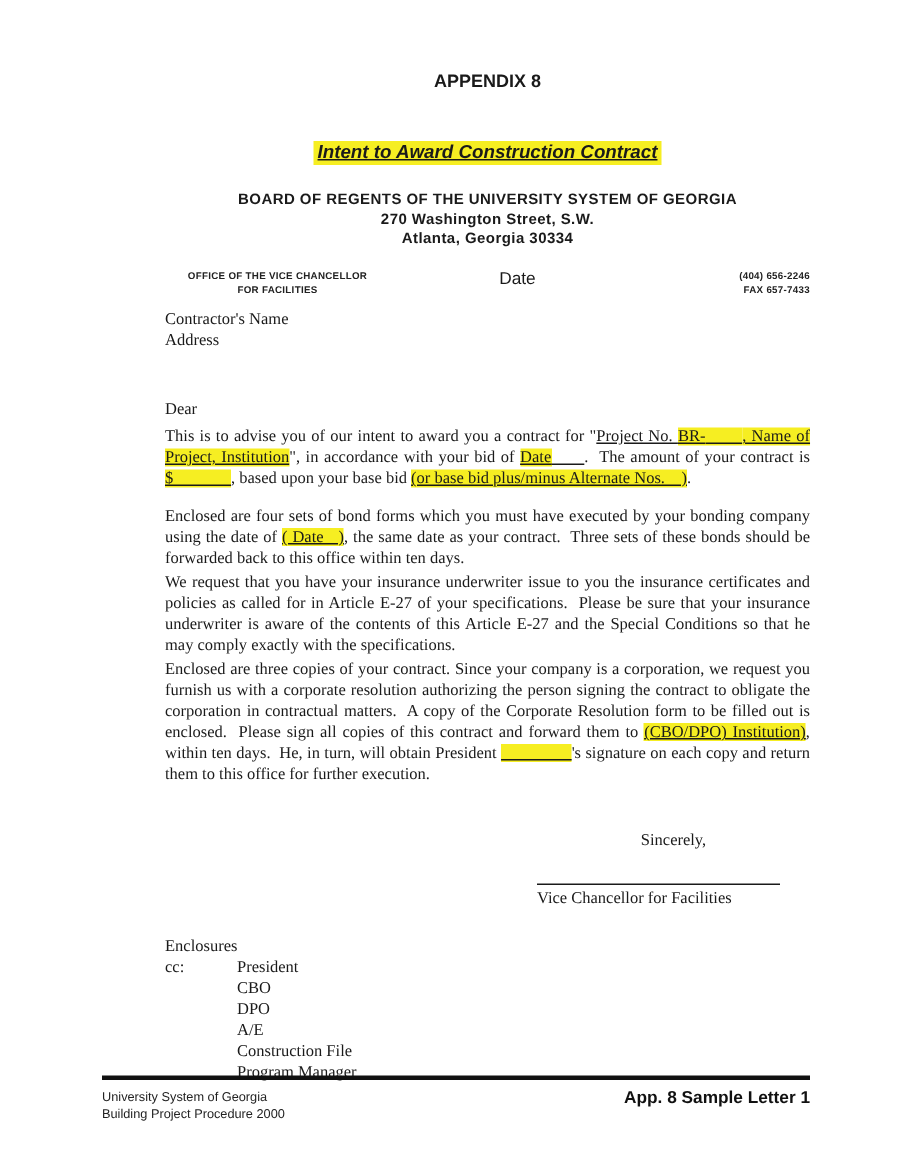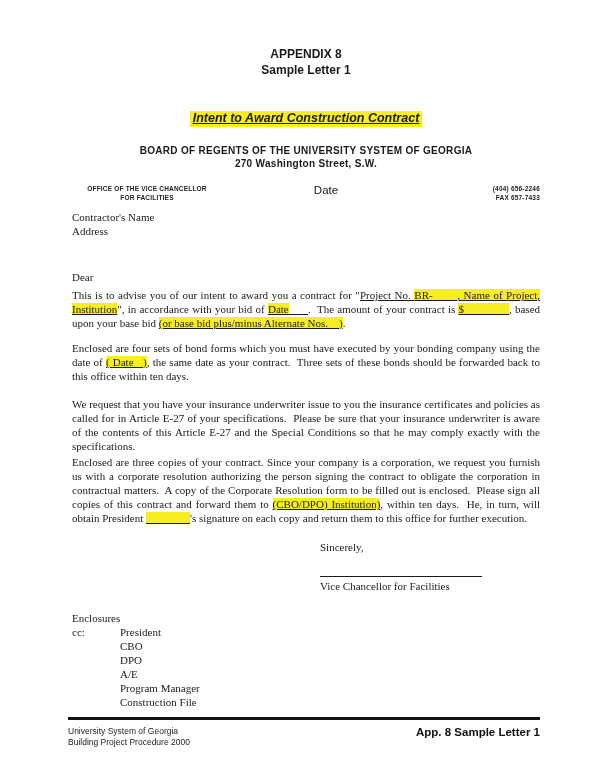--- a/index.html
+++ b/index.html
@@ -4,21 +4,21 @@
 <style>
   :root { --hl: #f6ee22; --ink: #1a1a1a; }
   * { margin: 0; padding: 0; box-sizing: border-box; }
   html, body { background: #ffffff; }
   .page {
     position: relative;
     width: 600px; height: 776px;
     background: #ffffff;
     font-family: "Liberation Serif", serif;
     color: var(--ink);
-    padding: 46px 60px 0 72px;
+    padding: 46px 60px 0 110px;
     overflow: hidden;
   }
 
   .h-appendix, .h-sample {
     text-align: center; font-weight: bold; font-size: 12px; line-height: 16px;
     font-family: "Liberation Sans", sans-serif;
   }
   .title-wrap { text-align: center; margin-top: 31px; line-height: 15px; }
   .doc-title {
     display: inline-block;
@@ -45,58 +45,58 @@
     font-weight: bold; font-size: 6.5px; line-height: 9px; letter-spacing: 0.2px;
     color: #222;
   }
 
   .recipient { margin-top: 8px; font-size: 11px; line-height: 14px; }
   .salutation { margin-top: 32px; font-size: 11px; line-height: 14px; }
 
   .para { font-size: 11px; line-height: 14px; text-align: justify; }
   .p1 { margin-top: 4px; }
   .p2 { margin-top: 11px; }
-  .p3 { margin-top: 14px; }
+  .p3 { margin-top: 2px; }
   .p4 { margin-top: 2px; }
 
   .sg-n  {}
   .sg-u  { text-decoration: underline; }
   .sg-h  { text-decoration: underline; background: var(--hl); }
   .sg-hi { text-decoration: underline; background: var(--hl); }
 
-  .closing { margin-top: 15px; margin-left: 248px; font-size: 11px; line-height: 14px; }
+  .closing { margin-top: 30px; margin-left: 248px; font-size: 11px; line-height: 14px; text-align: center; }
   .sig-line { margin-top: 22px; margin-left: 248px; width: 162px; border-bottom: 1px solid #1a1a1a; height: 1px; }
   .sig-title { margin-left: 248px; font-size: 11px; line-height: 15px; margin-top: 2px; }
 
   .enclosures { margin-top: 17px; font-size: 11px; line-height: 14px; }
   .cc-row { display: flex; font-size: 11px; line-height: 14px; }
   .cc-label { width: 48px; }
   .cc-list { flex: 1; }
 
   .footer { position: absolute; left: 68px; right: 60px; top: 717px; }
   .footer-rule { height: 3px; background: #111; }
   .footer-row { display: flex; justify-content: space-between; align-items: flex-start; margin-top: 6px; }
   .footer-left { font-family: "Liberation Sans", sans-serif; font-size: 8.5px; line-height: 11px; color: #222; }
   .footer-right { font-family: "Liberation Sans", sans-serif; font-weight: bold; font-size: 11.5px; color: #111; }
 </style>
 </head>
 <body>
 
 <div class="page">
 
   <div class="h-appendix">APPENDIX 8</div>
-  <div class="h-sample">Sample Letter 1</div>
 
   <div class="title-wrap">
     <span class="doc-title">Intent to Award Construction Contract</span>
   </div>
 
   <div class="org-block">
     <div class="org-line">BOARD OF REGENTS OF THE UNIVERSITY SYSTEM OF GEORGIA</div>
     <div class="org-line">270 Washington Street, S.W.</div>
+    <div class="org-line">Atlanta, Georgia  30334</div>
   </div>
 
   <div class="letterhead">
     <div class="lh-office">
       <div>OFFICE OF THE VICE CHANCELLOR</div>
       <div>FOR FACILITIES</div>
     </div>
     <div class="lh-date">Date</div>
     <div class="lh-phone">
       <div>(404) 656-2246</div>
@@ -121,22 +121,22 @@
   <div class="sig-title">Vice Chancellor for Facilities</div>
 
   <div class="enclosures">Enclosures</div>
   <div class="cc-row">
     <div class="cc-label">cc:</div>
     <div class="cc-list">
         <div>President</div>
         <div>CBO</div>
         <div>DPO</div>
         <div>A/E</div>
+        <div>Construction File</div>
         <div>Program Manager</div>
-        <div>Construction File</div>
       </div>
   </div>
 
   <div class="footer">
     <div class="footer-rule"></div>
     <div class="footer-row">
       <div class="footer-left">
         <div>University System of Georgia</div>
         <div>Building Project Procedure 2000</div>
       </div>

